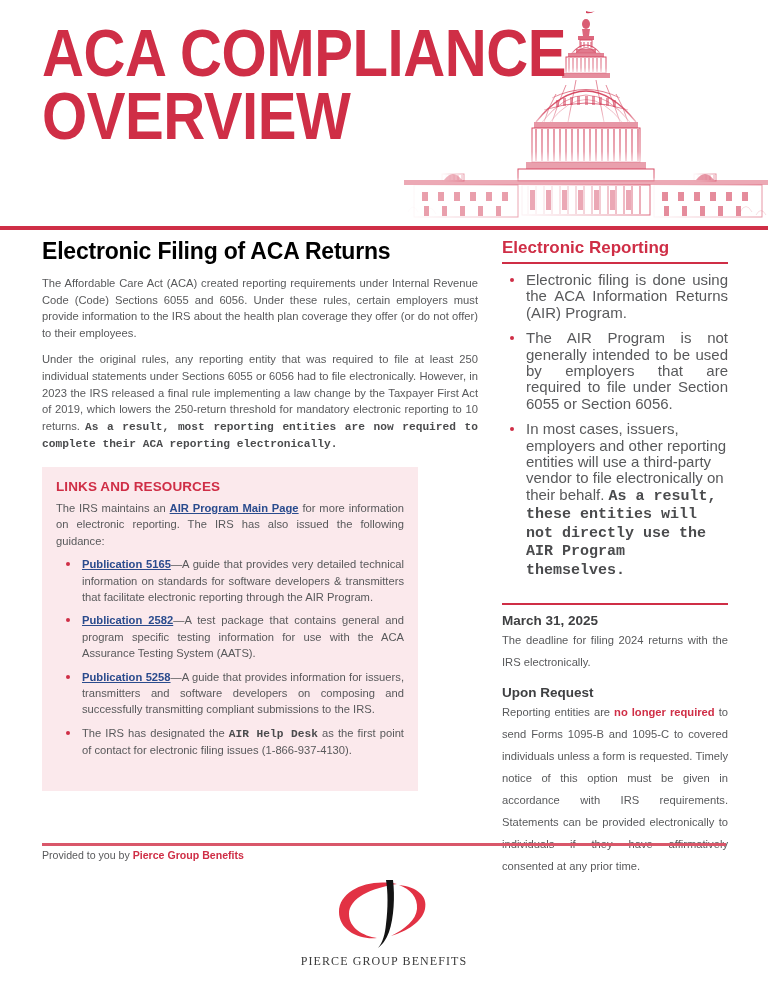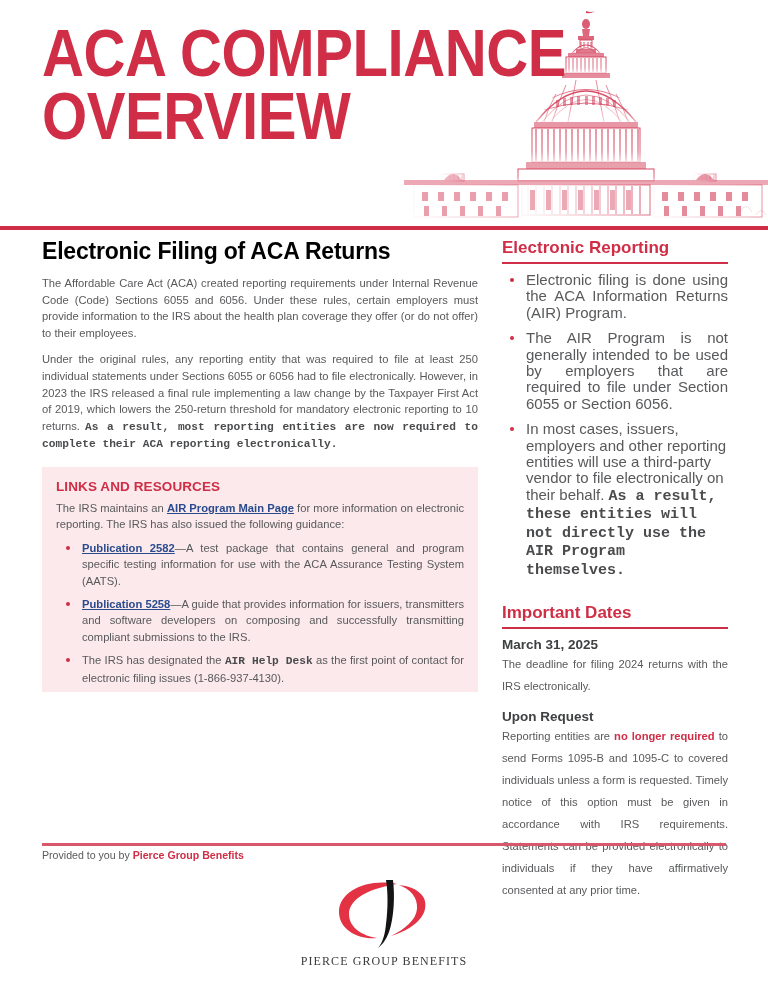--- a/index.html
+++ b/index.html
@@ -48,24 +48,24 @@
   p.body{
     font-size:11.2px;line-height:16.6px;text-align:justify;margin:0 0 10px 0;
     color:#58595b;
   }
   p.body:last-child{margin-bottom:0;}
   b, strong{color:#4a4b4d;font-weight:bold;font-family:Liberation Mono, monospace;}
 
   
   .links-box{
     background:#fbe9ec;
-    padding:12px 14px 6px 14px;
+    padding:12px 14px 32px 14px;
     margin-top:14px;
     box-sizing:border-box;
-    width:436px;
+    width:376px;
   }
   .links-title{
     color:#cf2e46;font-weight:bold;font-size:13.5px;margin:0 0 6px 0;
     letter-spacing:0.1px;
   }
   .links-intro{font-size:11.2px;line-height:16.4px;text-align:justify;margin:0 0 7px 0;}
   ul.linklist{list-style:none;margin:0;padding:0;}
   ul.linklist li{
     position:relative;padding-left:26px;margin-bottom:7px;
     font-size:11.2px;line-height:16.4px;text-align:justify;
@@ -286,39 +286,39 @@
       <h1 class="sec-main">Electronic Filing of ACA Returns</h1>
       <div id="left-paras">
           <p class="body"><span>The Affordable Care Act (ACA) created reporting requirements under Internal Revenue Code (Code) Sections 6055 and 6056. Under these rules, certain employers must provide information to the IRS about the health plan coverage they offer (or do not offer) to their employees.</span></p>
           <p class="body"><span>Under the original rules, any reporting entity that was required to file at least 250 individual statements under Sections 6055 or 6056 had to file electronically. However, in 2023 the IRS released a final rule implementing a law change by the Taxpayer First Act of 2019, which lowers the 250-return threshold for mandatory electronic reporting to 10 returns. </span><strong>As a result, most reporting entities are now required to complete their ACA reporting electronically.</strong></p>
         </div>
 
       <div class="links-box">
         <div class="links-title">LINKS AND RESOURCES</div>
         <p class="links-intro" id="links-intro"><span>The IRS maintains an </span><a class="link" href="#">AIR Program Main Page</a><span> for more information on electronic reporting. The IRS has also issued the following guidance:</span></p>
         <ul class="linklist" id="links-items">
+            <li><a class="link" href="#">Publication 5165</a><span>—A guide that provides very detailed technical information on standards for software developers &amp; transmitters that facilitate electronic reporting through the AIR Program.</span></li>
             <li><a class="link" href="#">Publication 2582</a><span>—A test package that contains general and program specific testing information for use with the ACA Assurance Testing System (AATS).</span></li>
             <li><a class="link" href="#">Publication 5258</a><span>—A guide that provides information for issuers, transmitters and software developers on composing and successfully transmitting compliant submissions to the IRS.</span></li>
             <li><span>The IRS has designated the </span><strong>AIR Help Desk</strong><span> as the first point of contact for electronic filing issues (1-866-937-4130).</span></li>
           </ul>
       </div>
     </div>
 
     <div class="col-right">
       <h2 class="sec-side">Electronic Reporting</h2>
       <div class="side-rule"></div>
       <ul class="sidelist" id="reporting-items">
           <li><span>Electronic filing is done using the ACA Information Returns (AIR) Program.</span></li>
           <li><span>The AIR Program is not generally intended to be used by employers that are required to file under Section 6055 or Section 6056.</span></li>
           <li class="ragged"><span>In most cases, issuers, employers and other reporting entities will use a third-party vendor to file electronically on their behalf. </span><strong>As a result, these entities will not directly use the AIR Program themselves.</strong></li>
         </ul>
 
       <div style="height:24px"></div>
 
-      <h2 class="sec-side">Important Dates</h2>
       <div class="side-rule"></div>
       <div id="dates-entries">
           <div class="date-head">March 31, 2025</div>
           <p class="date-body"><span>The deadline for filing 2024 returns with the IRS electronically.</span></p>
           <div class="date-head">Upon Request</div>
           <p class="date-body"><span>Reporting entities are </span><span class="red-bold">no longer required</span><span> to send Forms 1095-B and 1095-C to covered individuals unless a form is requested. Timely notice of this option must be given in accordance with IRS requirements. Statements can be provided electronically to individuals if they have affirmatively consented at any prior time.</span></p>
         </div>
     </div>
   </div>
 

